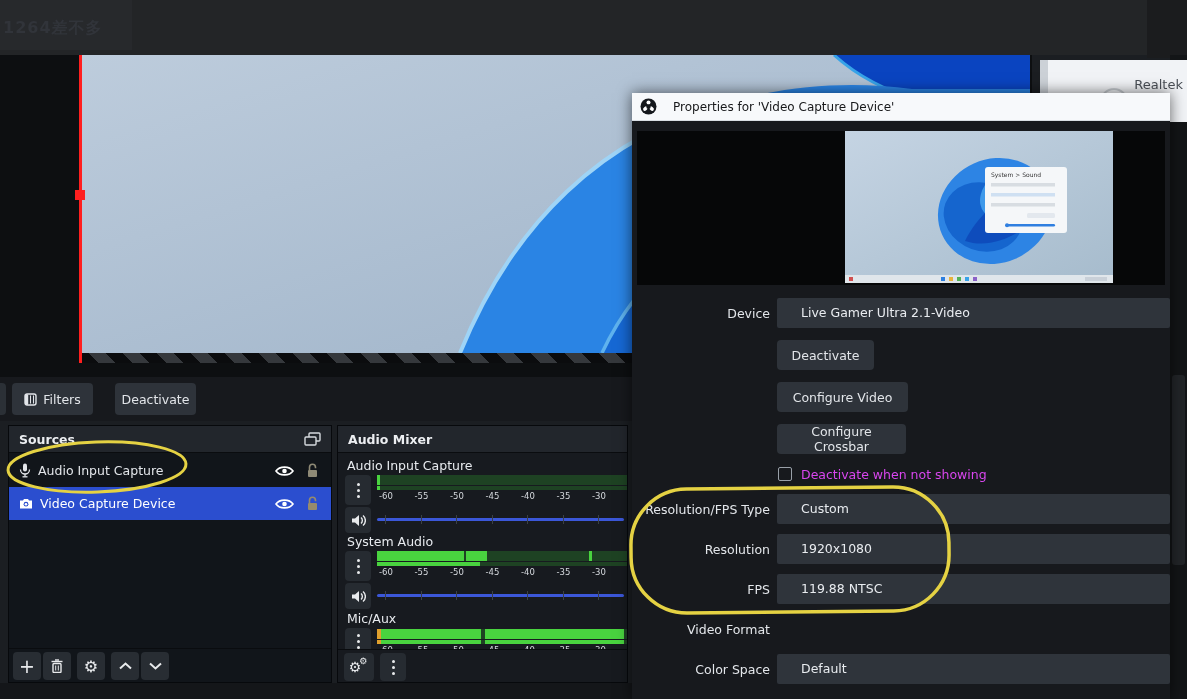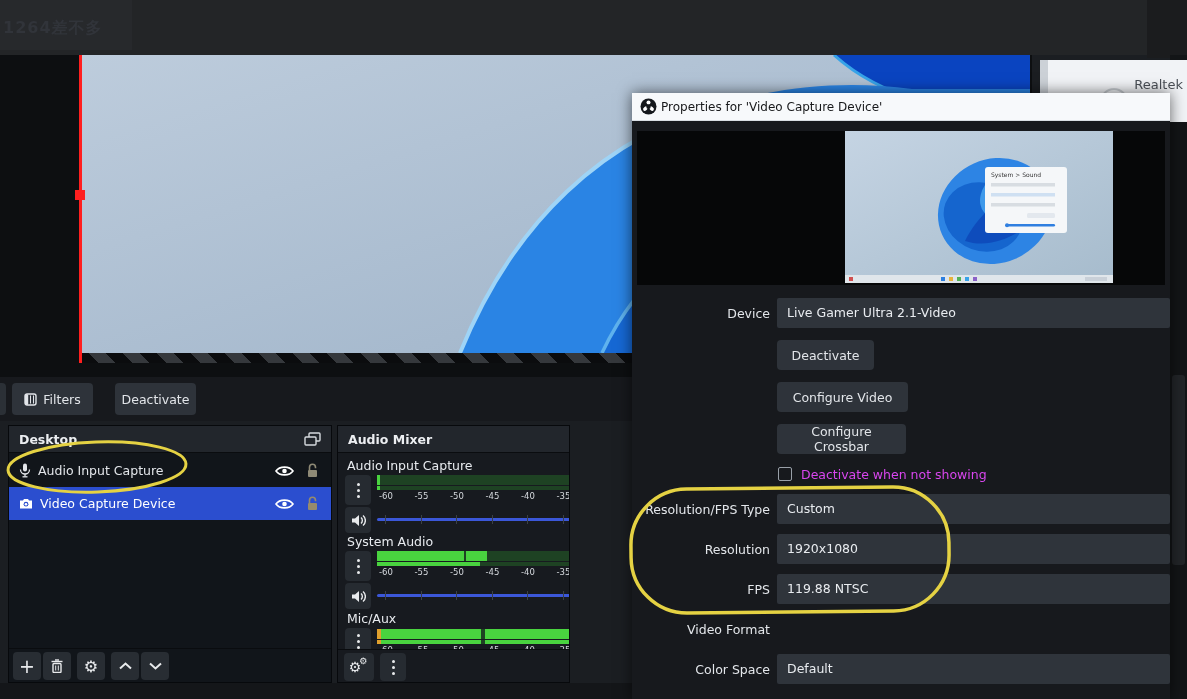--- a/index.html
+++ b/index.html
@@ -34,21 +34,21 @@
   .src-toolbar{position:absolute;left:0;top:377px;width:632px;height:44px;background:#17191d;}
   .src-toolbar .sliver{position:absolute;left:-22px;top:6px;width:28px;height:32px;background:#2b3036;border-radius:4px;}
   .filters-btn{position:absolute;left:12px;top:6px;width:81px;height:32px;}
   .deactivate-btn2{position:absolute;left:115px;top:6px;width:81px;height:32px;}
 
   
   .panel{position:absolute;background:#11151a;border:1px solid #07090c;overflow:hidden;}
   .panel-header{position:absolute;left:0;top:0;right:0;height:27px;background:#22262c;border-bottom:1px solid #0a0c0f;
     display:flex;align-items:center;padding:0 10px;color:#eceef1;font-size:12.5px;font-weight:bold;}
   .sources{left:8px;top:425px;width:324px;height:258px;}
-  .mixer{left:337px;top:425px;width:233px;height:258px;background:#171a1f;}
+  .mixer{left:337px;top:425px;width:291px;height:258px;background:#171a1f;}
 
   .src-row{position:absolute;left:0;width:100%;height:33px;display:flex;align-items:center;padding-left:10px;color:#e3e6ea;font-size:12.5px;}
   .src-row .ric{margin-right:7px;display:flex;}
   .src-row .spacer{flex:1;}
   .src-row .eye{margin-right:12px;display:flex;}
   .src-row .lock{margin-right:12px;display:flex;}
   .src-row.selected{background:#2b4ecf;color:#fff;}
 
   
   .ch-name{position:absolute;left:9px;color:#e8ebef;font-size:12.5px;}
@@ -69,26 +69,26 @@
   .gears-btn{position:absolute;left:6px;top:3px;width:30px;height:28px;background:#262b31;border-radius:4px;color:#e8eaec;display:flex;align-items:center;justify-content:center;}
   .gears-btn .g1{font-size:14px;line-height:1;}
   .gears-btn .g2{font-size:9px;line-height:1;position:relative;top:-6px;left:-2px;}
 
   
   .src-bottom{position:absolute;left:0;bottom:0;right:0;height:34px;background:#11151a;border-top:1px solid #0a0c0f;}
 
   
   .dialog{position:absolute;left:632px;top:93px;width:538px;height:606px;background:#17191d;z-index:5;box-shadow:0 0 14px rgba(0,0,0,.6);}
   .dlg-title{position:absolute;left:0;top:0;right:0;height:28px;background:#f7f9fb;border-bottom:1px solid #d9dee3;
-    display:flex;align-items:center;padding:0 8px;gap:4px;font-size:12px;color:#17181a;}
+    display:flex;align-items:center;padding:0 8px;gap:16px;font-size:12px;color:#17181a;}
   .dlg-preview{position:absolute;left:5px;top:38px;width:528px;height:154px;background:#060708;}
   .thumb{position:absolute;left:208px;top:0;}
   .frow-label{position:absolute;width:138px;text-align:right;color:#e3e6ea;font-size:12.5px;}
   .field{position:absolute;left:145px;width:393px;height:30px;background:#2f343b;border-radius:2px;color:#e9ecf0;
-    font-size:12.5px;line-height:30px;padding-left:10px;}
+    font-size:12.5px;line-height:30px;padding-left:24px;}
   .dlg-btn{position:absolute;left:145px;height:30px;}
   .chk{position:absolute;left:146px;width:14px;height:14px;border:1px solid #99a0a8;border-radius:2px;background:transparent;}
   .chk-label{position:absolute;left:169px;color:#d946ef;font-size:12.5px;}
 
   
   .right-strip{position:absolute;left:1170px;top:55px;width:17px;height:644px;background:#131517;}
   .right-strip .band{position:absolute;left:2px;top:320px;width:13px;height:190px;background:#222528;border-radius:3px;}
   .bottom-strip{position:absolute;left:0;top:683px;width:632px;height:16px;background:#141619;}
 
   .annotations{position:absolute;left:0;top:0;z-index:9;pointer-events:none;}
@@ -146,21 +146,21 @@
       </span>
       <span>Filters</span>
     </button>
     <button class="btn deactivate-btn2">
       <span>Deactivate</span>
     </button>
   </div>
 
   <div class="panel sources">
     <div class="panel-header">
-      <span>Desktop</span>
+      <span>Sources</span>
       <span style="flex:1"></span>
       <span class="icon">
         <svg width="17" height="14" viewBox="0 0 17 14">
             <rect x="5" y="1" width="11" height="8" rx="1" fill="none" stroke="#d6dade" stroke-width="1.4"></rect>
             <rect x="1" y="5" width="11" height="8" rx="1" fill="#22262c" stroke="#d6dade" stroke-width="1.4"></rect>
           </svg>
       </span>
     </div>
 
     <div class="src-row" style="top:28px;">

